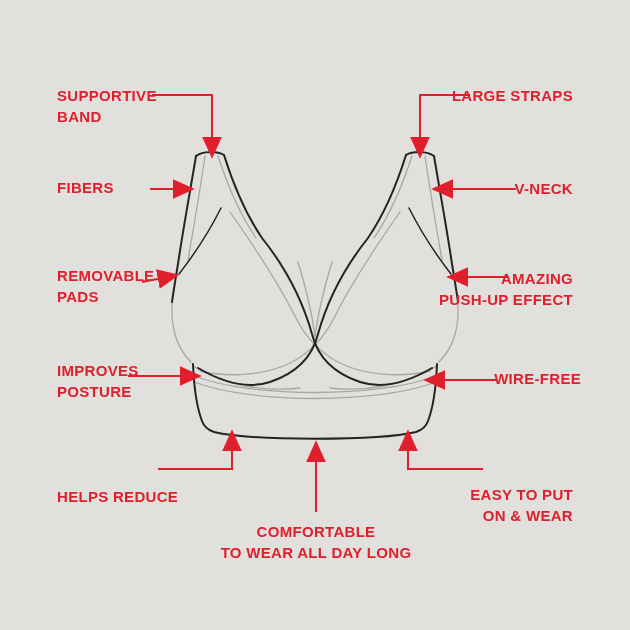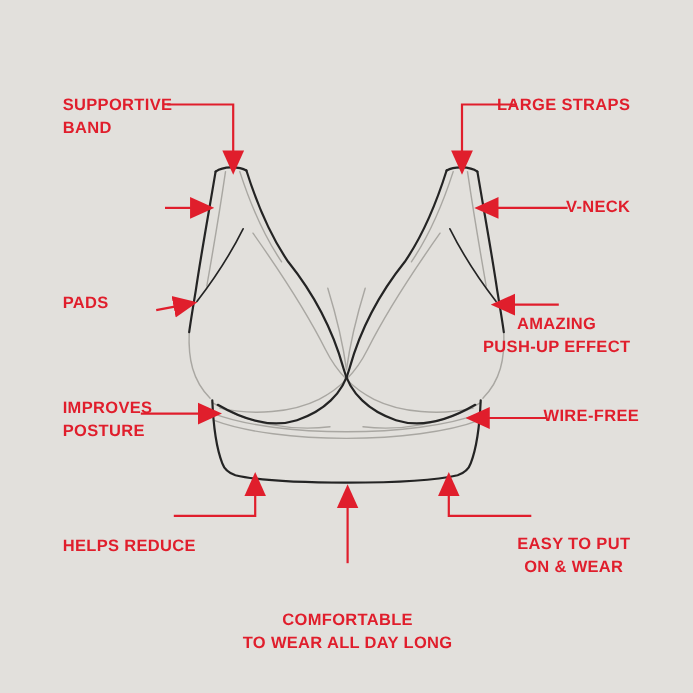--- a/index.html
+++ b/index.html
@@ -30,22 +30,22 @@
   .callout{
     position:absolute;
     color:var(--accent);
     font-size:15px;
     line-height:21px;
     font-weight:700;
     letter-spacing:0.3px;
     white-space:nowrap;
   }
   .callout.align-left{text-align:left;}
-  .callout.align-right{text-align:center;}
-  .callout.align-center{text-align:center;white-space:normal;margin-top:32px;}
+  .callout.align-right{text-align:right;}
+  .callout.align-center{text-align:center;white-space:normal;}
 </style>
 </head>
 <body>
 
 <div class="stage">
 
   <svg class="diagram" viewBox="0 0 630 630">
     <defs>
       <marker id="arrowhead" viewBox="0 0 10 10" refX="1" refY="5" markerWidth="11" markerHeight="11" orient="auto">
         <polygon points="0,0.5 10,5 0,9.5" fill="#e01e2c"></polygon>
@@ -94,44 +94,46 @@
       <path class="connector" marker-end="url(#arrowhead)" d="M 316,512 V 460"></path>
     </g>
   </svg>
 
   <div class="callout align-left" style="left:57px;top:85px">
     <div>SUPPORTIVE</div>
     <div>BAND</div>
   </div>
 
   <div class="callout align-left" style="left:57px;top:177px">
+    <div>FIBERS</div>
   </div>
 
   <div class="callout align-left" style="left:57px;top:265px">
+    <div>REMOVABLE</div>
     <div>PADS</div>
   </div>
 
   <div class="callout align-left" style="left:57px;top:360px">
     <div>IMPROVES</div>
     <div>POSTURE</div>
   </div>
 
   <div class="callout align-left" style="left:57px;top:486px">
     <div>HELPS REDUCE</div>
   </div>
 
   <div class="callout align-right" style="right:57px;top:85px">
     <div>LARGE STRAPS</div>
   </div>
 
   <div class="callout align-right" style="right:57px;top:178px">
     <div>V-NECK</div>
   </div>
 
-  <div class="callout align-right" style="right:57px;top:284px">
+  <div class="callout align-right" style="right:57px;top:268px">
     <div>AMAZING</div>
     <div>PUSH-UP EFFECT</div>
   </div>
 
   <div class="callout align-right" style="right:49px;top:368px">
     <div>WIRE-FREE</div>
   </div>
 
   <div class="callout align-right" style="right:57px;top:484px">
     <div>EASY TO PUT</div>

